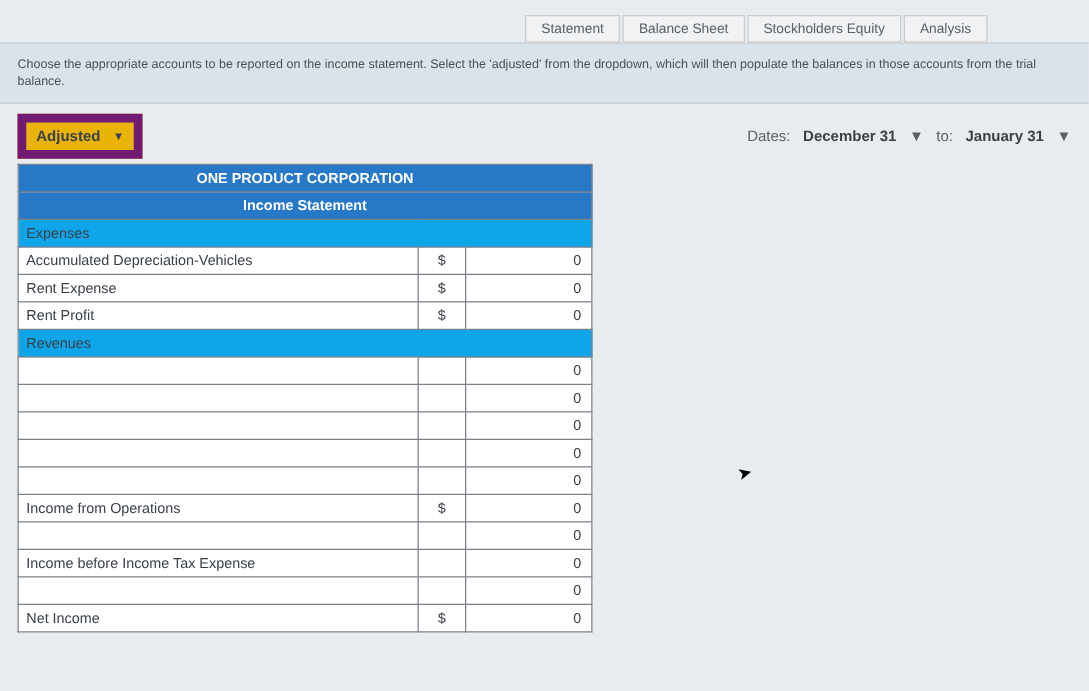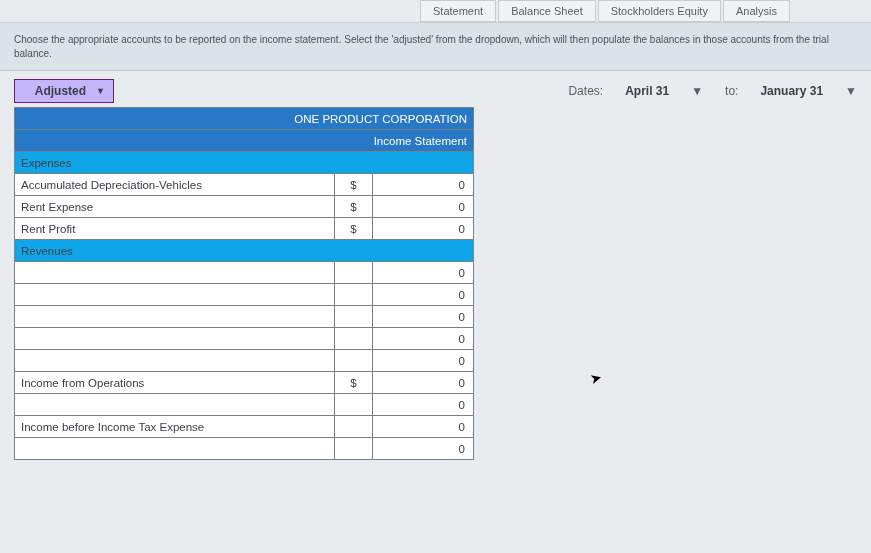--- a/index.html
+++ b/index.html
@@ -9,20 +9,21 @@
   font-size: 12px;
   color: #333;
   width: 871px;
   height: 553px;
   overflow: hidden;
 }
 .tabs-row {
   display: flex;
   gap: 2px;
   padding-left: 420px;
+  margin-top: 12px;
 }
 .tab {
   background: #f0f2f4;
   border: 1px solid #c8ccd0;
   padding: 4px 12px;
   font-size: 11px;
   color: #5a6068;
   min-height: 22px;
   display: flex;
   align-items: center;
@@ -37,37 +38,37 @@
   border-top: 1px solid #c8ccd0;
   border-bottom: 1px solid #c8ccd0;
 }
 .controls-row {
   display: flex;
   align-items: center;
   padding: 8px 14px 4px;
   gap: 16px;
 }
 .dropdown {
-  background: #c4b5fd;
-  border: 1px solid #701a75;
+  background: #eab308;
+  border: 7px solid #701a75;
   padding: 4px 8px;
   display: flex;
   align-items: center;
   gap: 10px;
   font-weight: bold;
   color: #3a4048;
   min-width: 100px;
   justify-content: flex-end;
 }
 .dropdown .chev { font-size: 9px; color: #3a4048; }
 .dates-block {
   margin-left: auto;
   display: flex;
   align-items: flex-end;
-  gap: 22px;
+  gap: 10px;
   color: #5a6068;
   font-size: 12px;
 }
 .date-val { font-weight: bold; color: #3a4048; }
 .table-wrap {
   padding: 0 14px;
 }
 table.fin {
   border-collapse: collapse;
   width: 460px;
@@ -75,22 +76,22 @@
 }
 table.fin td, table.fin th {
   border: 1px solid #7a8088;
   padding: 3px 6px;
   font-size: 11.5px;
   height: 22px;
 }
 .hdr {
   background: #2878c8;
   color: #fff;
-  text-align: right;
-  font-weight: normal;
+  text-align: center;
+  font-weight: bold;
   border: 1px solid #5a84a8;
 }
 .hdr td { border: 1px solid #3a6898; }
 .section-label {
   background: #0ea5e9;
   font-weight: normal;
   color: #3a4048;
 }
 .acct-cell {
   width: 300px;
@@ -130,21 +131,21 @@
 
 <div class="instructions">Choose the appropriate accounts to be reported on the income statement. Select the 'adjusted' from the dropdown, which will then populate the balances in those accounts from the trial balance.</div>
 
 <div class="controls-row">
   <div class="dropdown">
     <span>Adjusted</span>
     <span class="chev">▼</span>
   </div>
   <div class="dates-block">
     <span>Dates:</span>
-    <span class="date-val">April 31</span>
+    <span class="date-val">December 31</span>
     <span class="chev">▼</span>
     <span>to:</span>
     <span class="date-val">January 31</span>
     <span class="chev">▼</span>
   </div>
 </div>
 
 <div class="table-wrap">
 <table class="fin">
   <tbody>
@@ -218,17 +219,22 @@
   <tr>
     <td class="acct-cell">Income before Income Tax Expense</td>
     <td class="sym-cell"></td>
     <td class="val-cell">0</td>
   </tr>
   <tr>
     <td class="acct-cell blank-acct"></td>
     <td class="sym-cell"></td>
     <td class="val-cell">0</td>
   </tr>
+  <tr>
+    <td class="acct-cell">Net Income</td>
+    <td class="sym-cell">$</td>
+    <td class="val-cell">0</td>
+  </tr>
 </tbody>
     </table>
 </div>
 
 <div class="cursor">➤</div>
 
 </body></html>

